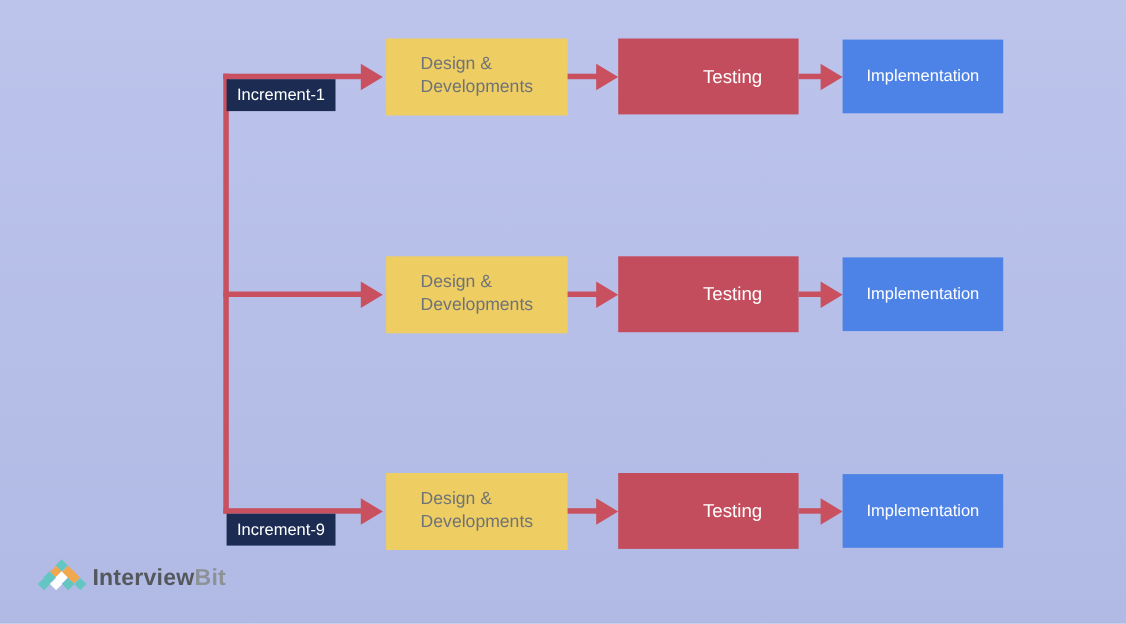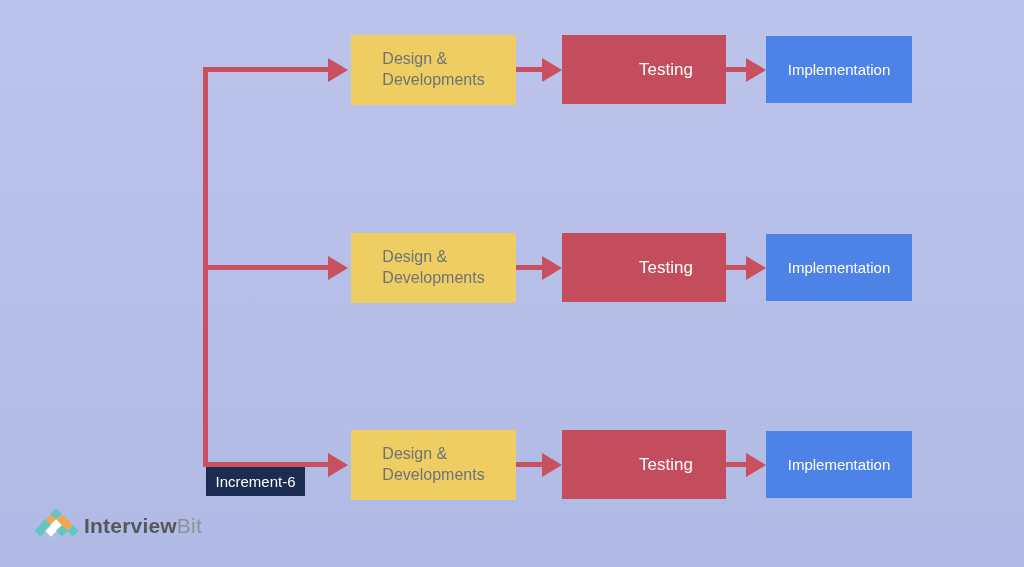--- a/index.html
+++ b/index.html
@@ -62,33 +62,36 @@
   .bluebox{
     left:766px;top:1px;width:146px;height:67px;
     background:var(--box-blue);
     color:var(--white);font-size:15px;
   }
   
   .logo-pyramid{position:absolute;left:34px;top:510px;width:44px;height:30px;}
   .dm{position:absolute;width:8px;height:8px;transform:rotate(45deg);}
   .logo-text{position:absolute;left:84px;top:514px;font-size:21px;letter-spacing:0.2px;}
   .lb{font-weight:bold;color:var(--logo-text-dark);margin-top:28px;}
-  .ll{font-weight:normal;color:var(--logo-text-light);}
+  .ll{font-weight:bold;color:var(--logo-text-light);}
 </style>
 </head>
 <body>
 
 <div class="canvas">
 
 
   <div class="trunk"></div>
 
   <div class="row" style="top:35px">
     <div class="hline l1"></div>
     <div class="ah a1"></div>
+    <div class="navy">
+      <span>Increment-1</span>
+    </div>
     <div class="box yellow">
       <div class="yl">
         <span>Design &amp;</span><br>
         <span>Developments</span>
       </div>
     </div>
     <div class="hline l2"></div>
     <div class="ah a2"></div>
     <div class="box redbox">
       <span>Testing</span>
@@ -118,21 +121,21 @@
     <div class="ah a3"></div>
     <div class="box bluebox">
       <span>Implementation</span>
     </div>
   </div>
 
   <div class="row" style="top:430px">
     <div class="hline l1"></div>
     <div class="ah a1"></div>
     <div class="navy">
-      <span>Increment-6</span>
+      <span>Increment-9</span>
     </div>
     <div class="box yellow">
       <div class="yl">
         <span>Design &amp;</span><br>
         <span>Developments</span>
       </div>
     </div>
     <div class="hline l2"></div>
     <div class="ah a2"></div>
     <div class="box redbox">

